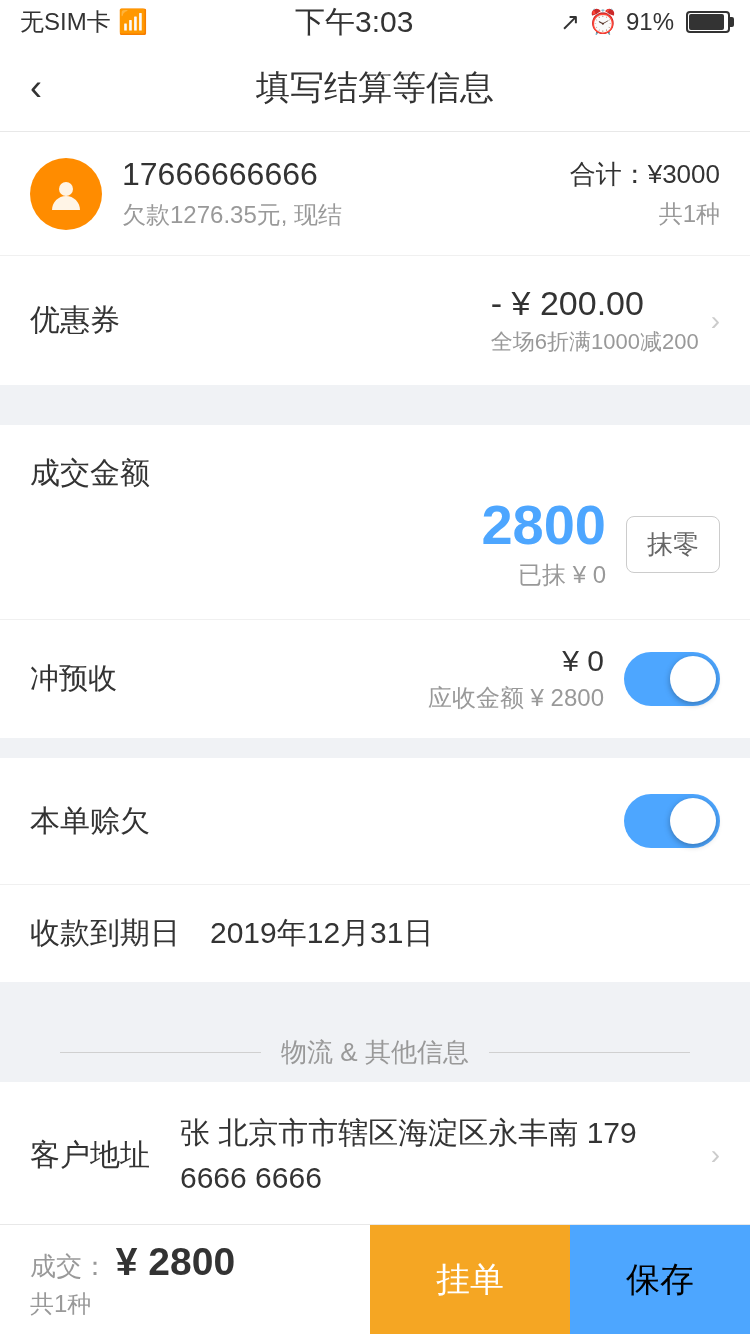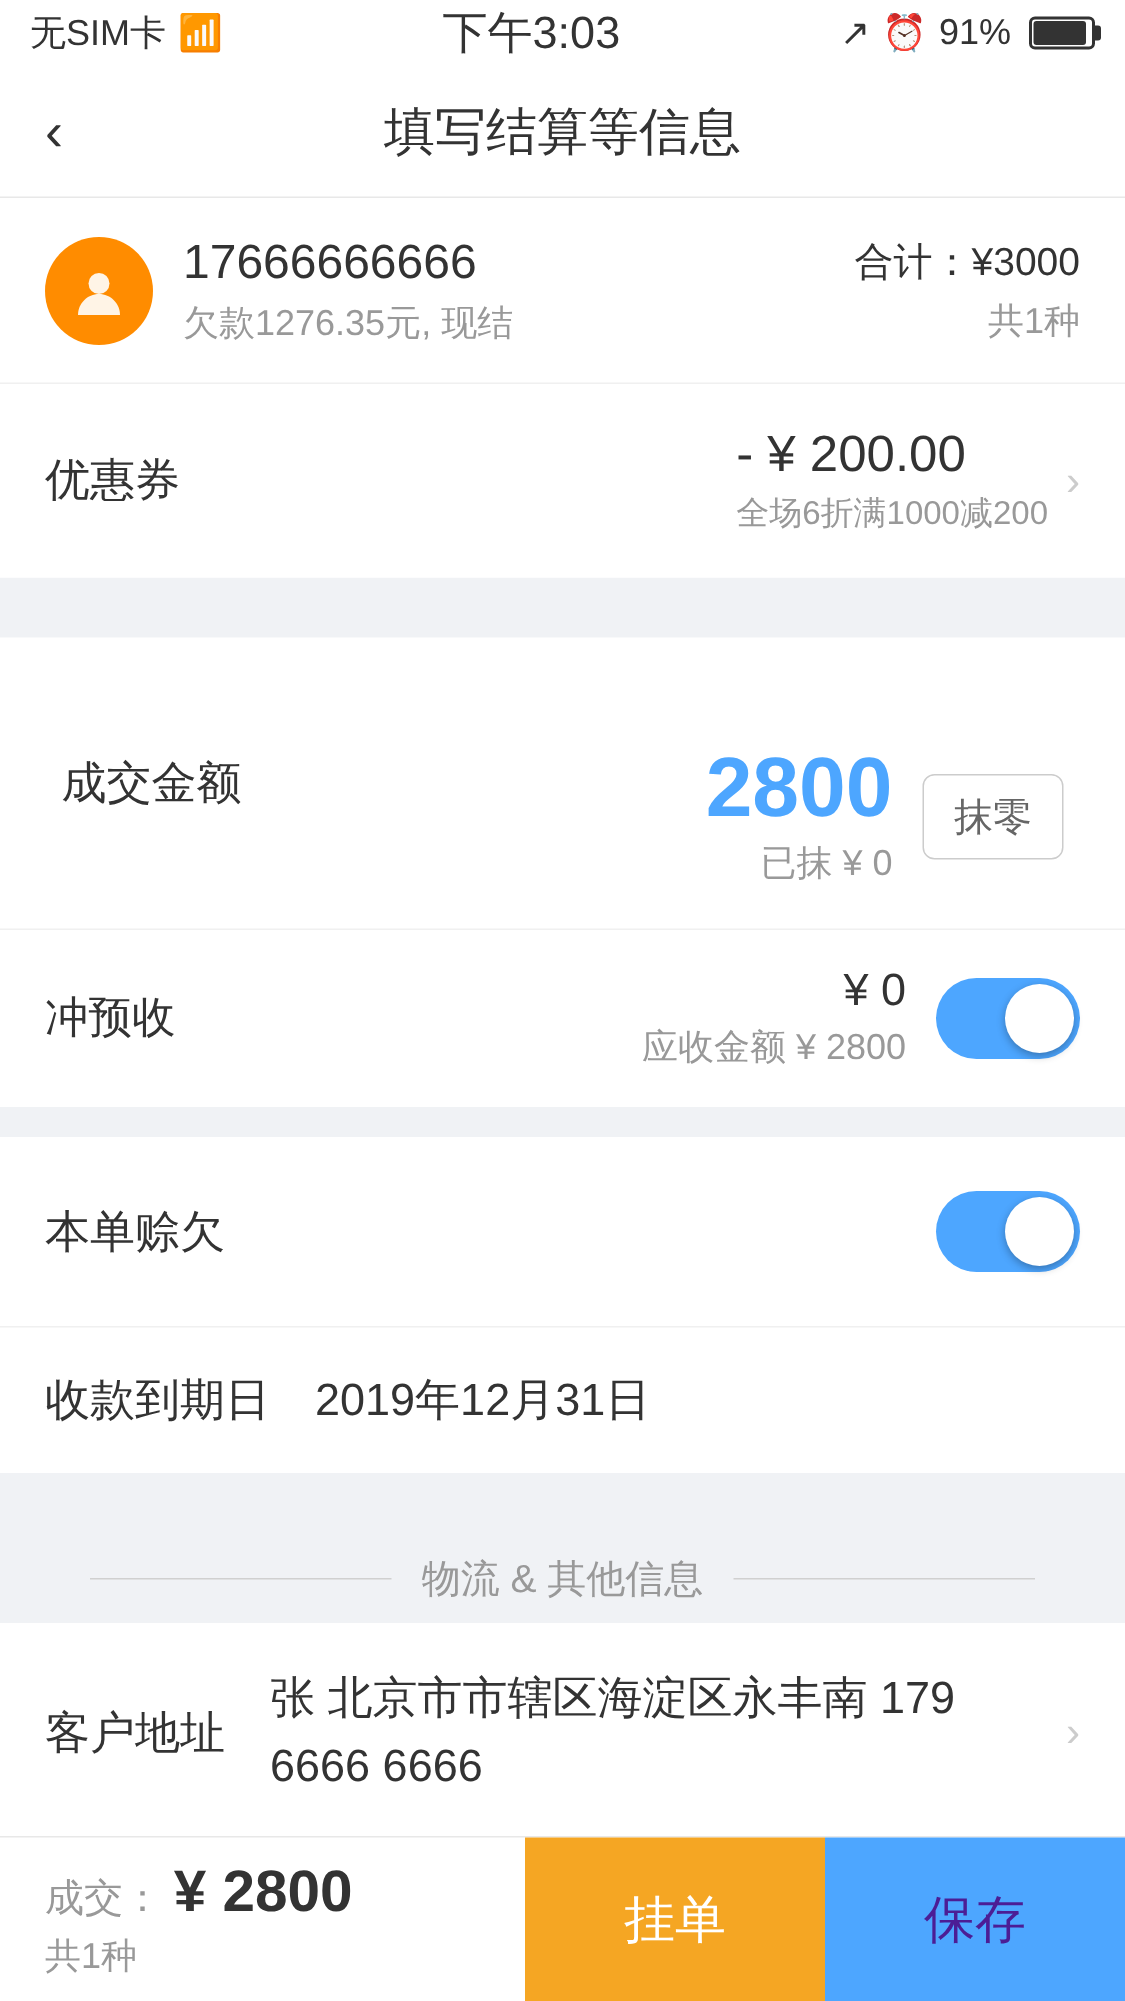--- a/index.html
+++ b/index.html
@@ -161,23 +161,23 @@
       height: 20px;
       background: #f0f2f5;
     }
 
     
     .amount-section {
       background: #fff;
       margin-bottom: 0;
     }
     .amount-row {
-      padding: 28px 41px;
-      display: flex;
-      align-items: center;
+      padding: 28px 30px;
+      display: flex;
+      align-items: flex-start;
       justify-content: space-between;
     }
     .amount-label {
       font-size: 30px;
       color: #333;
     }
     .amount-right { display: flex; align-items: center; gap: 20px; margin-top: 44px; }
     .amount-value {
       font-size: 56px;
       font-weight: 600;
@@ -368,28 +368,28 @@
       background: #f5a623;
       display: flex;
       align-items: center;
       justify-content: center;
       font-size: 34px;
       color: #fff;
       font-weight: 500;
       cursor: pointer;
     }
     .btn-save {
-      width: 200px;
+      width: 180px;
       height: 100%;
       background: #4da6ff;
       display: flex;
       align-items: center;
       justify-content: center;
       font-size: 34px;
-      color: #4c1d95;
+      color: #000000;
       font-weight: 500;
       cursor: pointer;
     }
 
     
     .wifi-icon { font-size: 24px; }
   </style>
 </head>
 <body>
 

